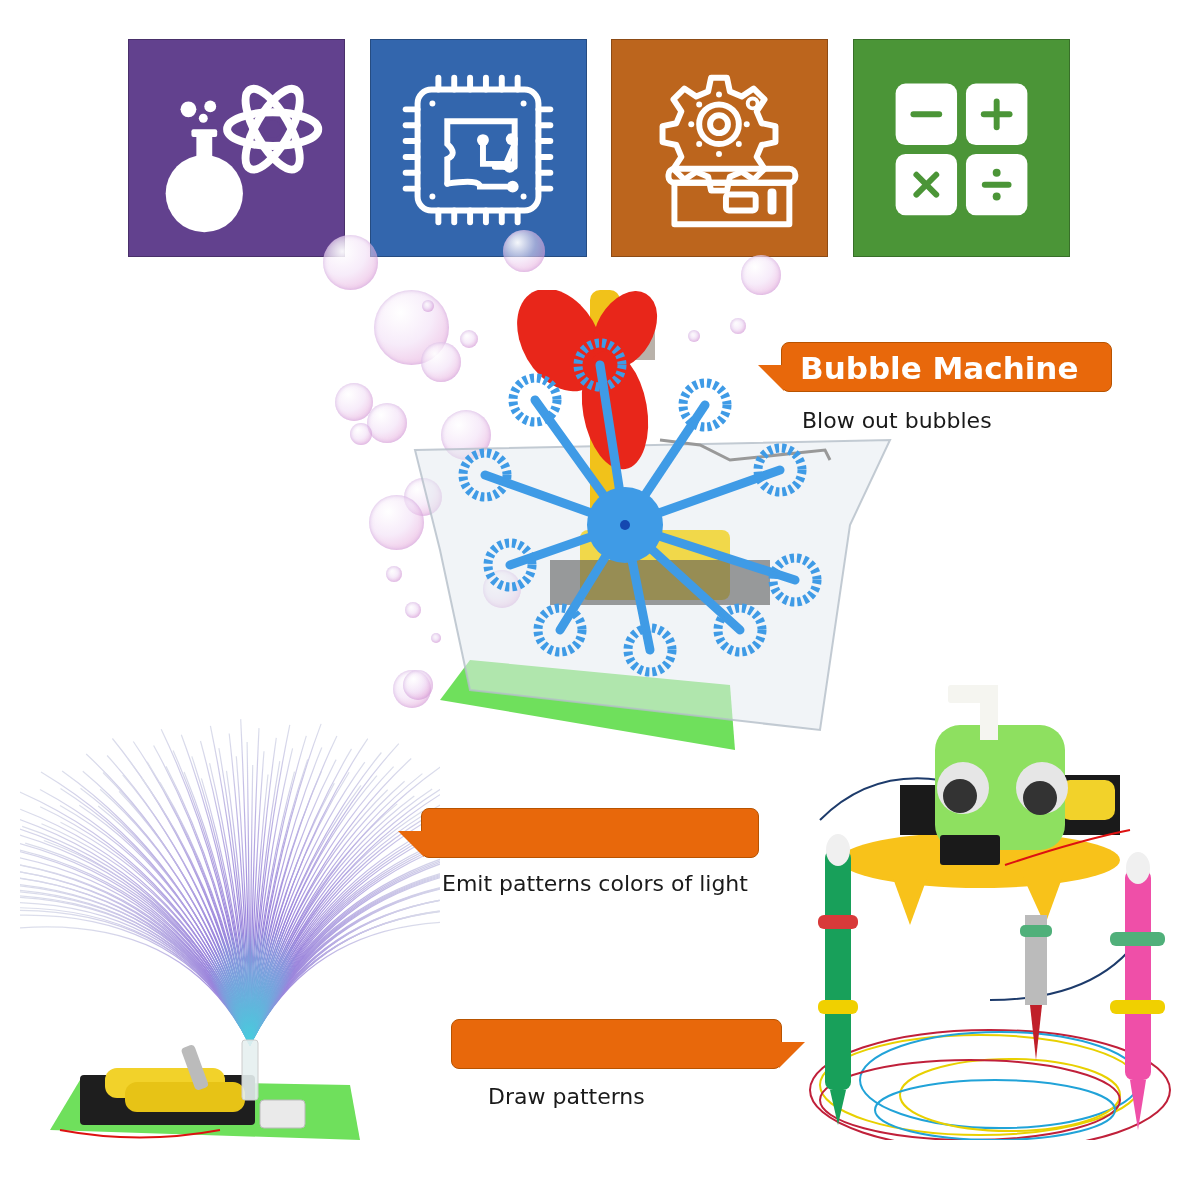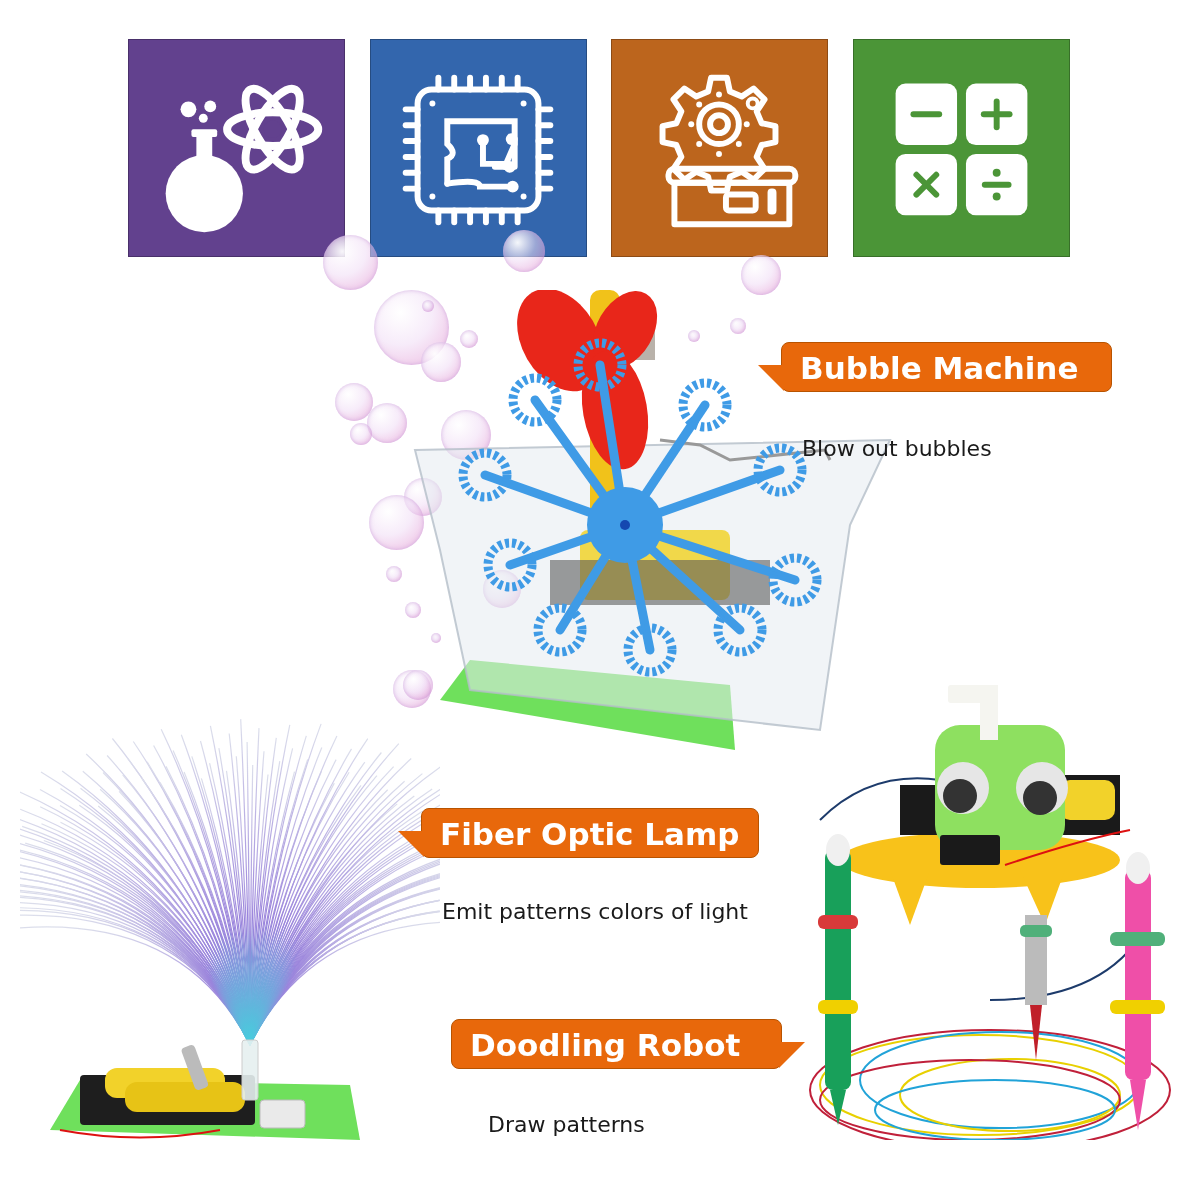--- a/index.html
+++ b/index.html
@@ -1,21 +1,21 @@
 <!DOCTYPE html>
 <html><head>
 <meta charset="utf-8">
 <style>
   html,body{margin:0;padding:0;background:#ffffff;}
   body{width:1200px;height:1200px;position:relative;overflow:hidden;font-family:"DejaVu Sans","Liberation Sans",sans-serif;}
   .tile{position:absolute;top:39px;width:217px;height:218px;box-sizing:border-box;border:1px solid rgba(0,0,0,0.25);}
   .tile svg{position:absolute;left:0;top:0;width:100%;height:100%;}
   .tag{position:absolute;height:50px;border-radius:8px;color:#fff;font-weight:bold;font-size:31px;line-height:50px;padding:0 6px 0 18px;box-sizing:border-box;white-space:nowrap;border:1px solid #b85300;}
   .tag .ptr{position:absolute;width:0;height:0;}
-  .sub{position:absolute;font-size:22px;color:#1a1a1a;white-space:nowrap;margin-top:28px;}
+  .sub{position:absolute;font-size:22px;color:#1a1a1a;white-space:nowrap;}
   .product{position:absolute;}
   .bubble{position:absolute;border-radius:50%;background:radial-gradient(circle at 35% 30%,rgba(255,255,255,0.95) 0%,rgba(240,220,245,0.55) 45%,rgba(230,170,220,0.55) 75%,rgba(200,170,235,0.7) 100%);box-shadow:inset 0 0 4px rgba(190,140,210,0.6);}
 </style>
 </head>
 <body>
 
 <div class="tile" style="left:128px;background:#62418e;">
   <svg viewBox="0 0 217 218">
     <circle cx="60" cy="70" r="8" fill="#fff"></circle>
     <circle cx="82" cy="67" r="6" fill="#fff"></circle>
@@ -368,21 +368,20 @@
     <rect x="222" y="350" width="16" height="60" rx="3" fill="rgba(230,240,240,0.9)" stroke="#ccc"></rect>
 
     <rect x="240" y="410" width="45" height="28" rx="4" fill="#eaeaea" stroke="#bbb"></rect>
 
     <path d="M40,440 Q120,455 200,440" stroke="#d11" stroke-width="2" fill="none"></path>
   </svg>
 </div>
 
 <div class="tag" style="left:421px;top:808px;width:338px;background:#e8680b;">
   <span class="ptr" style="left:-24px;top:22px;border-top:0 solid transparent;border-bottom:26px solid transparent;border-right:26px solid #e8680b;"></span>
-  <span>Fiber Optic Lamp</span>
 </div>
 <div class="sub" style="left:442px;top:871px;">Emit patterns colors of light</div>
 
 <div class="product" style="left:780px;top:670px;width:420px;height:470px;">
   <svg viewBox="0 0 420 470" width="420" height="470">
 
     <g fill="none" stroke-width="2">
       <ellipse cx="210" cy="420" rx="180" ry="60" stroke="#c0203a"></ellipse>
       <ellipse cx="200" cy="415" rx="160" ry="50" stroke="#e8d000"></ellipse>
       <ellipse cx="220" cy="410" rx="140" ry="48" stroke="#21a3d8"></ellipse>
@@ -428,15 +427,14 @@
     <rect x="38" y="245" width="40" height="14" rx="6" fill="#d83a3a"></rect>
     <rect x="38" y="330" width="40" height="14" rx="6" fill="#f0d000"></rect>
     <rect x="330" y="262" width="55" height="14" rx="6" fill="#50b07a"></rect>
     <rect x="330" y="330" width="55" height="14" rx="6" fill="#f0d000"></rect>
     <rect x="240" y="255" width="32" height="12" rx="5" fill="#50b07a"></rect>
   </svg>
 </div>
 
 <div class="tag" style="left:451px;top:1019px;width:331px;background:#e8680b;">
   <span class="ptr" style="right:-24px;top:22px;border-top:0 solid transparent;border-bottom:26px solid transparent;border-left:26px solid #e8680b;"></span>
-  <span>Doodling Robot</span>
 </div>
 <div class="sub" style="left:488px;top:1084px;">Draw patterns</div>
 
 </body></html>

